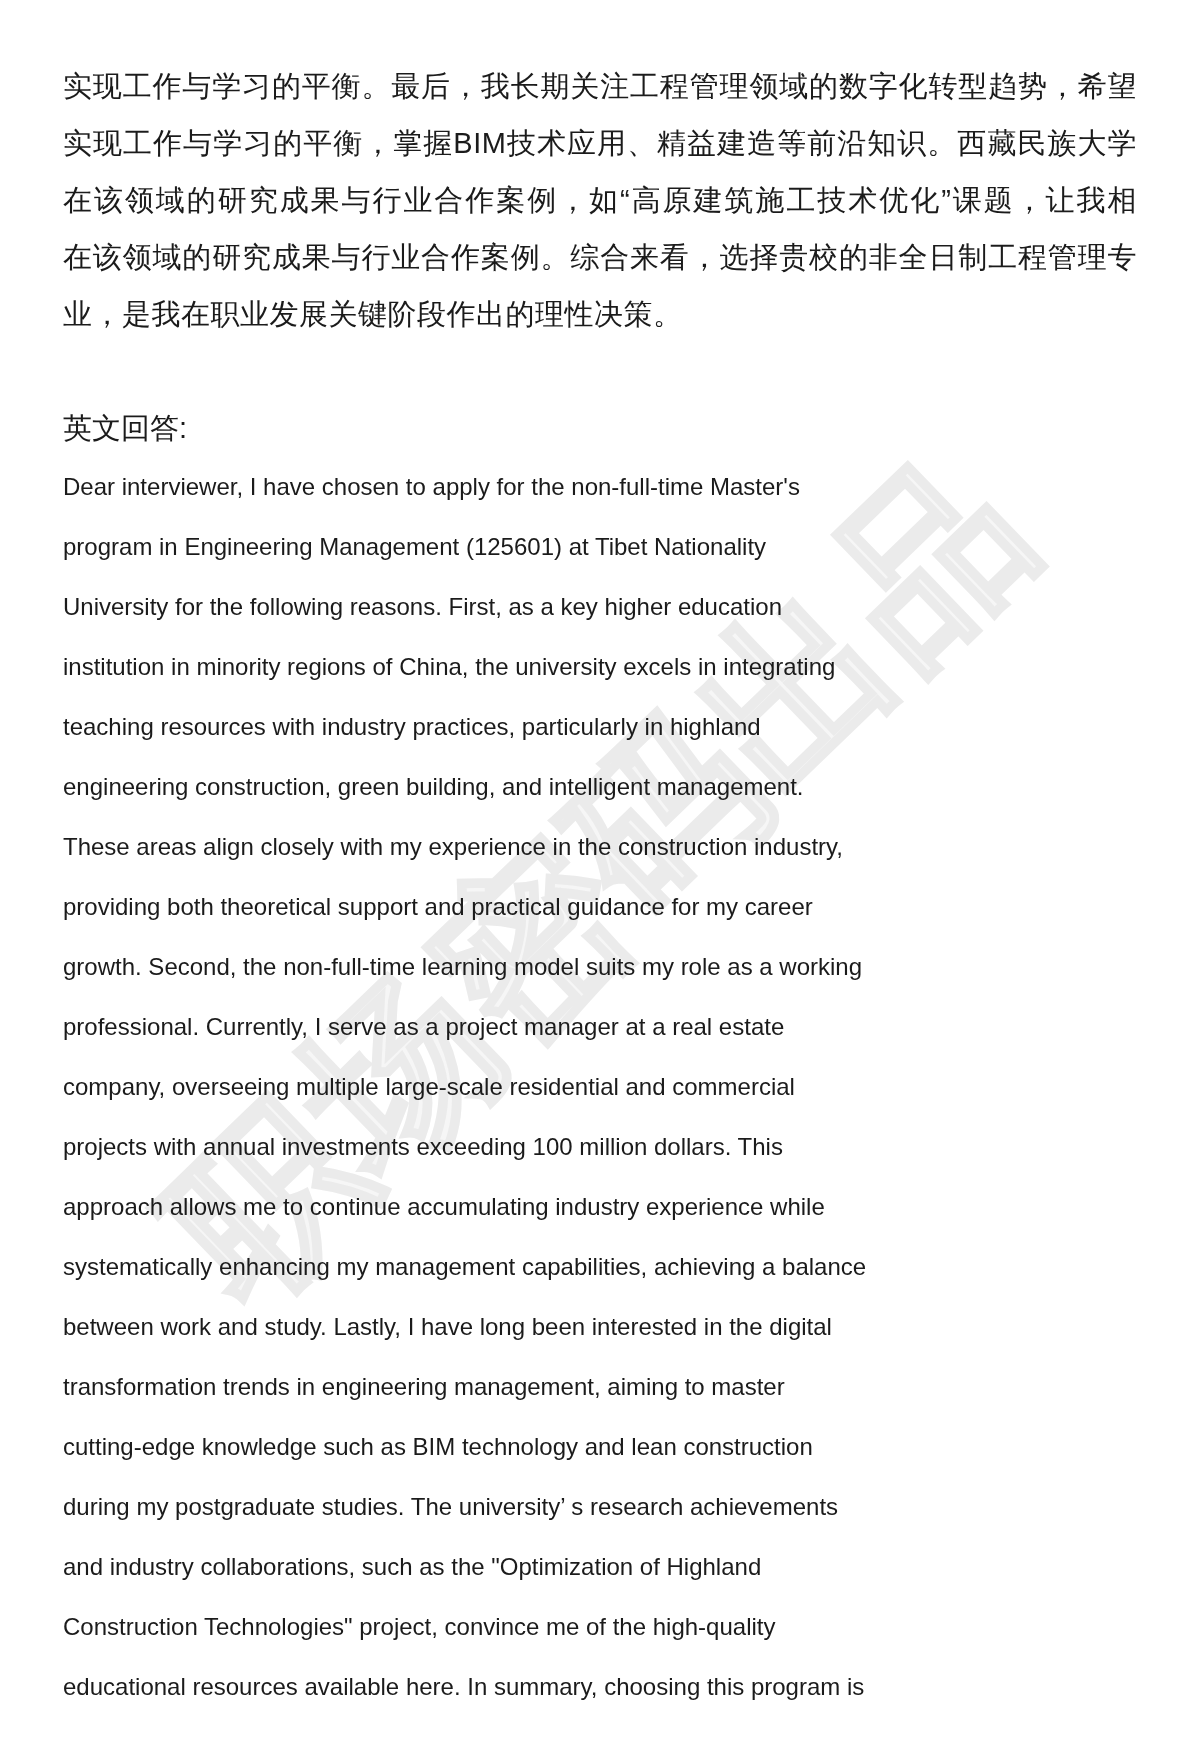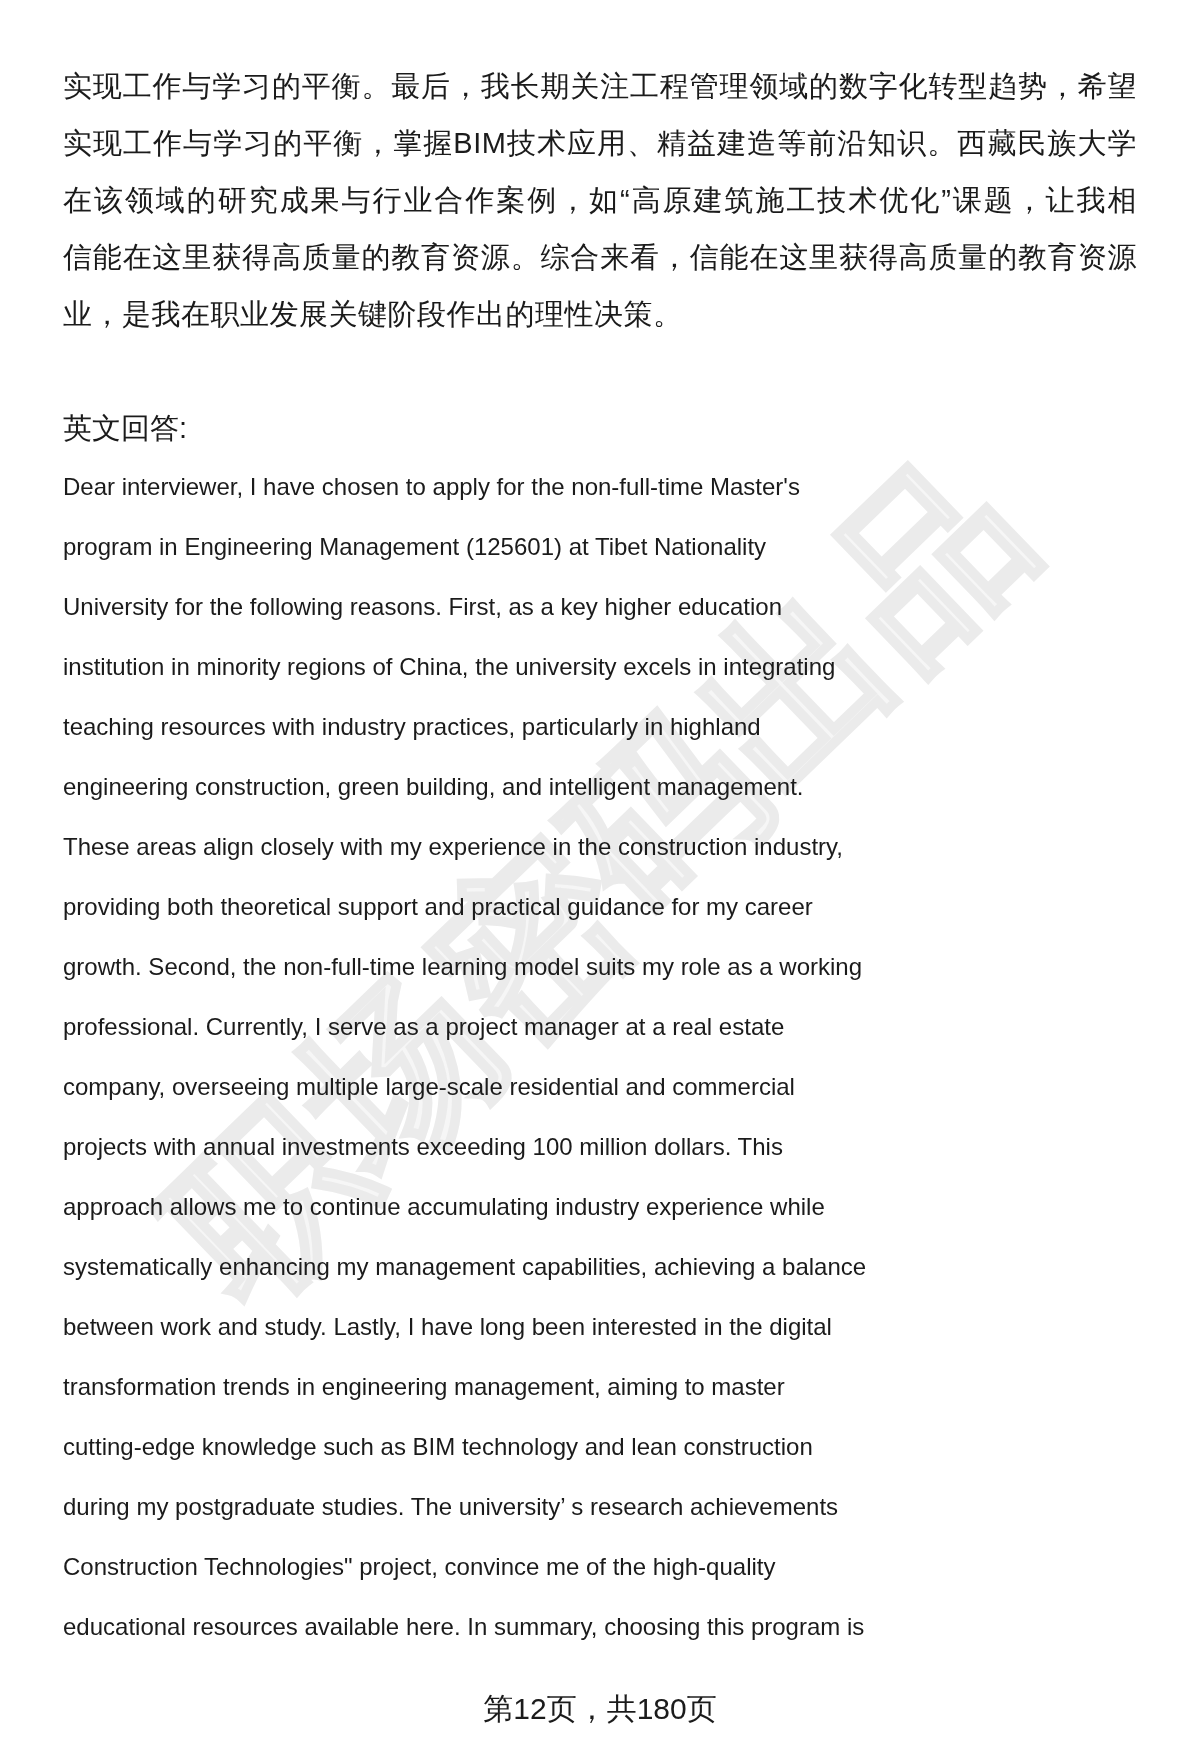--- a/index.html
+++ b/index.html
@@ -81,21 +81,21 @@
 <div class="page">
 
   <div class="watermark">职场密码出品</div>
 
   <div class="content">
 
     <div class="para para-zh">
         <div class="text-line">实现工作与学习的平衡。最后，我长期关注工程管理领域的数字化转型趋势，希望</div>
         <div class="text-line">实现工作与学习的平衡，掌握BIM技术应用、精益建造等前沿知识。西藏民族大学</div>
         <div class="text-line">在该领域的研究成果与行业合作案例，如“高原建筑施工技术优化”课题，让我相</div>
-        <div class="text-line">信能在这里获得高质量的教育资源。综合来看，信能在这里获得高质量的教育资源</div>
+        <div class="text-line">在该领域的研究成果与行业合作案例。综合来看，选择贵校的非全日制工程管理专</div>
         <div class="text-line">业，是我在职业发展关键阶段作出的理性决策。</div>
       </div>
 
     <div class="section-label">英文回答:</div>
 
     <div class="para para-en">
         <div class="text-line">Dear interviewer, I have chosen to apply for the non-full-time Master's</div>
         <div class="text-line">program in Engineering Management (125601) at Tibet Nationality</div>
         <div class="text-line">University for the following reasons. First, as a key higher education</div>
         <div class="text-line">institution in minority regions of China, the university excels in integrating</div>
@@ -106,21 +106,21 @@
         <div class="text-line">growth. Second, the non-full-time learning model suits my role as a working</div>
         <div class="text-line">professional. Currently, I serve as a project manager at a real estate</div>
         <div class="text-line">company, overseeing multiple large-scale residential and commercial</div>
         <div class="text-line">projects with annual investments exceeding 100 million dollars. This</div>
         <div class="text-line">approach allows me to continue accumulating industry experience while</div>
         <div class="text-line">systematically enhancing my management capabilities, achieving a balance</div>
         <div class="text-line">between work and study. Lastly, I have long been interested in the digital</div>
         <div class="text-line">transformation trends in engineering management, aiming to master</div>
         <div class="text-line">cutting-edge knowledge such as BIM technology and lean construction</div>
         <div class="text-line">during my postgraduate studies. The university’ s research achievements</div>
+        <div class="text-line">and industry collaborations, such as the "Optimization of Highland</div>
         <div class="text-line">Construction Technologies" project, convince me of the high-quality</div>
         <div class="text-line">educational resources available here. In summary, choosing this program is</div>
       </div>
 
   </div>
 
-  <div class="footer">第12页，共180页</div>
 
 </div>
 
 </body></html>

